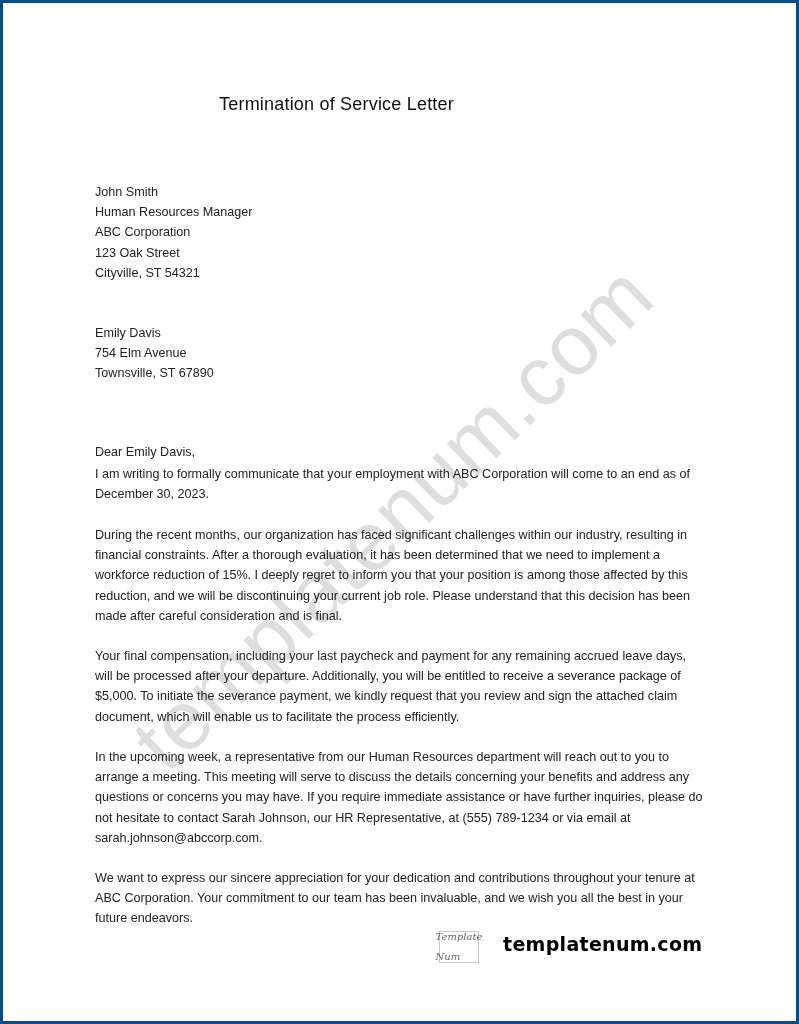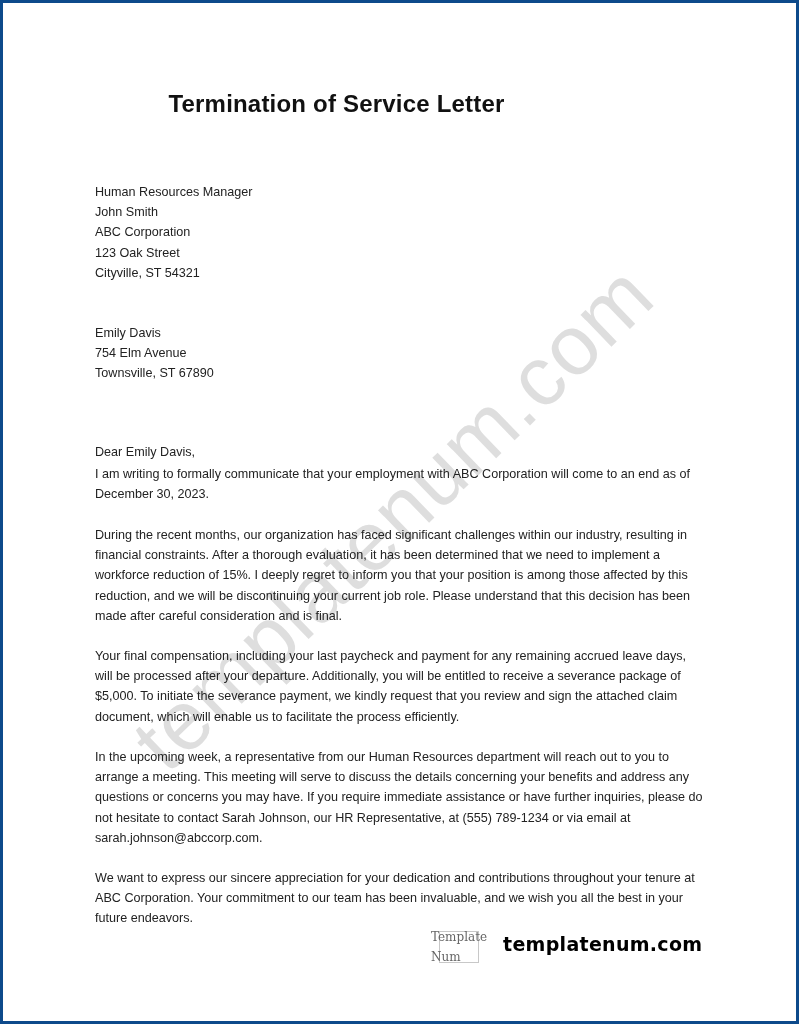--- a/index.html
+++ b/index.html
@@ -34,22 +34,22 @@
       font-size: 12.6px;
       line-height: 20.2px;
     }
     .title {
       position: absolute;
       top: 91px;
       left: 0;
       width: 667px;
       text-align: center;
       font-family: "Liberation Sans", sans-serif;
-      font-weight: bold;
-      font-size: 24px;
+      font-weight: normal;
+      font-size: 18px;
       color: #111111;
       letter-spacing: 0.2px;
     }
     .block {
       position: absolute;
       left: 92px;
       width: 620px;
     }
     .line { display: block; white-space: nowrap; }
     .para { white-space: normal; }
@@ -57,21 +57,22 @@
       position: absolute;
       left: 436px;
       top: 928px;
       width: 40px;
       height: 32px;
       border: 1px solid #c8c8c8;
       display: flex;
       align-items: center;
       justify-content: center;
       font-family: "DejaVu Serif", serif;
-      font-size: 12px;
+      font-style: italic;
+      font-size: 10px;
       color: #666666;
     }
     .footer-brand {
       position: absolute;
       left: 500px;
       top: 931px;
       font-family: "DejaVu Sans", sans-serif;
       font-weight: bold;
       font-size: 19px;
       color: #000000;
@@ -81,22 +82,22 @@
 </head>
 <body>
 
 <div class="page">
   <div class="watermark">templatenum.com</div>
 
   <div class="content">
     <div class="title">Termination of Service Letter</div>
 
     <div class="block" style="top:179px;">
+      <span class="line">John Smith</span>
       <span class="line">Human Resources Manager</span>
-      <span class="line">John Smith</span>
       <span class="line">ABC Corporation</span>
       <span class="line">123 Oak Street</span>
       <span class="line">Cityville, ST 54321</span>
     </div>
 
     <div class="block" style="top:320px;">
       <span class="line">Emily Davis</span>
       <span class="line">754 Elm Avenue</span>
       <span class="line">Townsville, ST 67890</span>
     </div>

